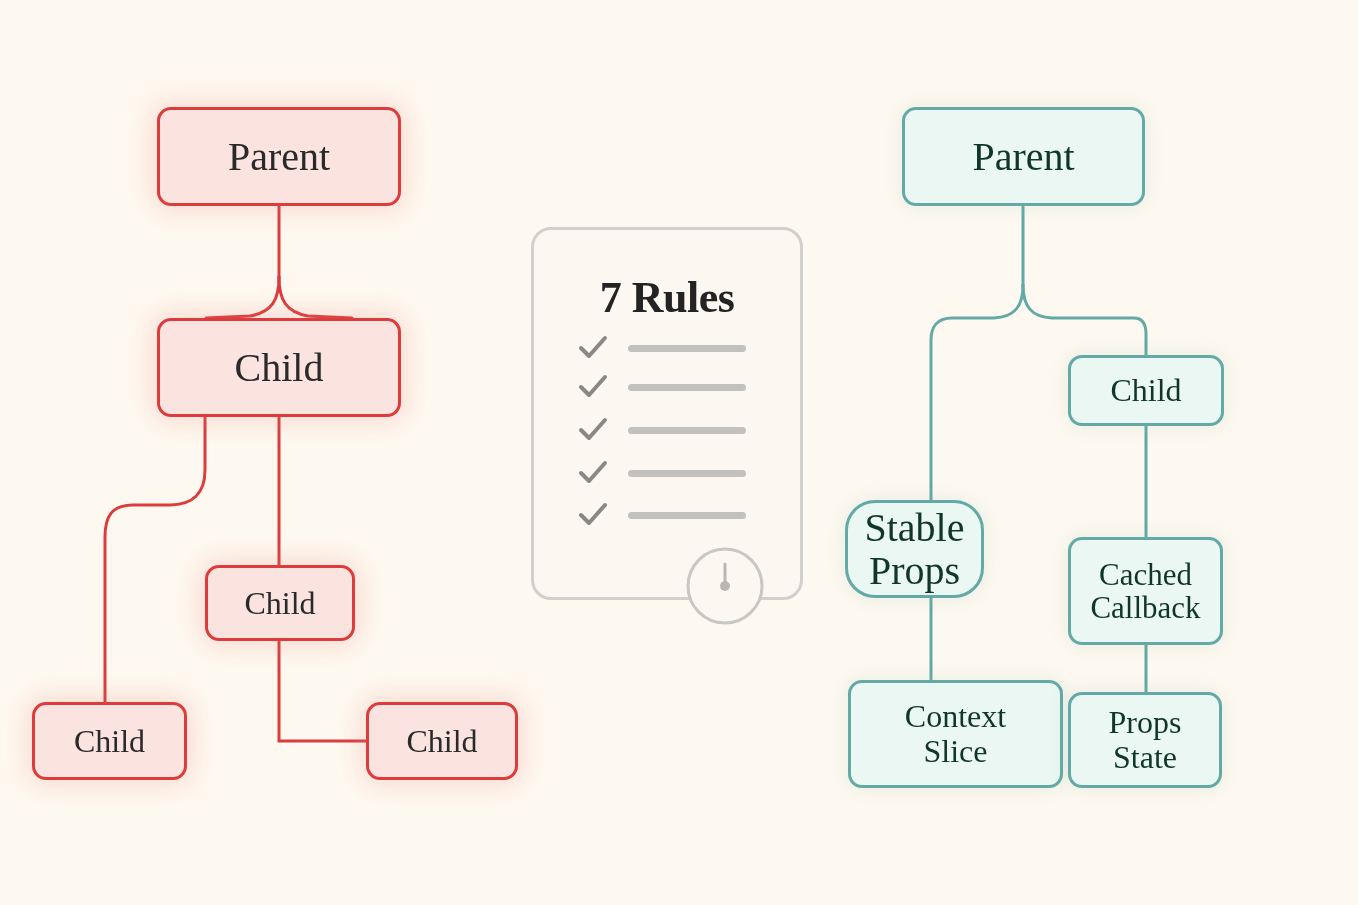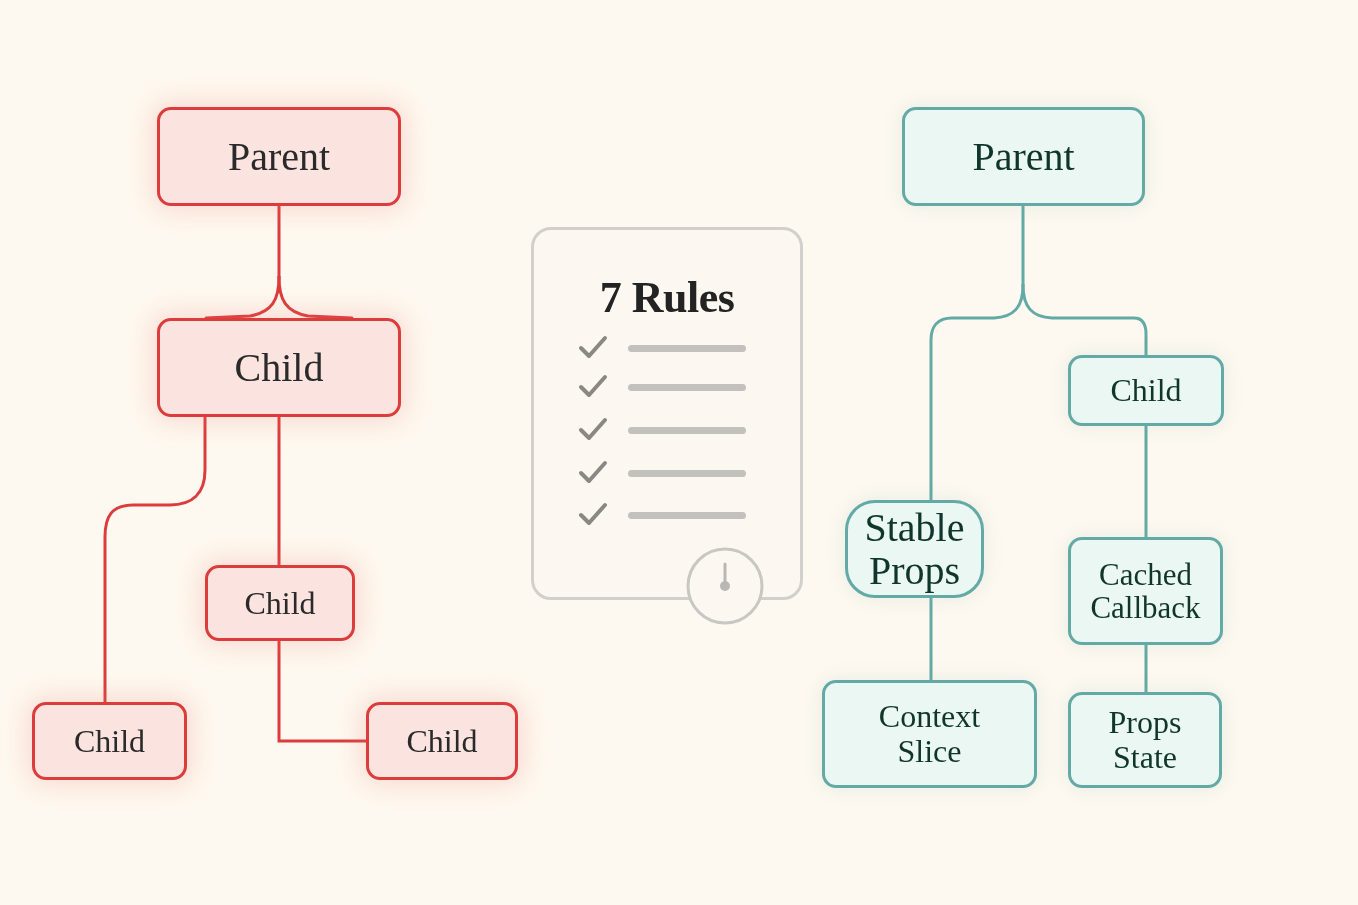--- a/index.html
+++ b/index.html
@@ -180,19 +180,19 @@
   <div class="node teal" style="left:902px; top:107px; width:243px; height:99px; font-size:40px;">Parent</div>
 
   <div class="node teal" style="left:1068px; top:355px; width:156px; height:71px; font-size:32px;">Child</div>
 
   <div class="node teal" style="left:845px; top:500px; width:139px; height:98px; font-size:40px;border-radius:30px;">Stable
 Props</div>
 
   <div class="node teal" style="left:1068px; top:537px; width:155px; height:108px; font-size:31px;">Cached
 Callback</div>
 
-  <div class="node teal" style="left:822px; top:680px; width:215px; height:108px; font-size:32px;">Context
+  <div class="node teal" style="left:848px; top:680px; width:215px; height:108px; font-size:32px;">Context
 Slice</div>
 
   <div class="node teal" style="left:1068px; top:692px; width:154px; height:96px; font-size:32px;">Props
 State</div>
 
 </div>
 
 </body></html>

